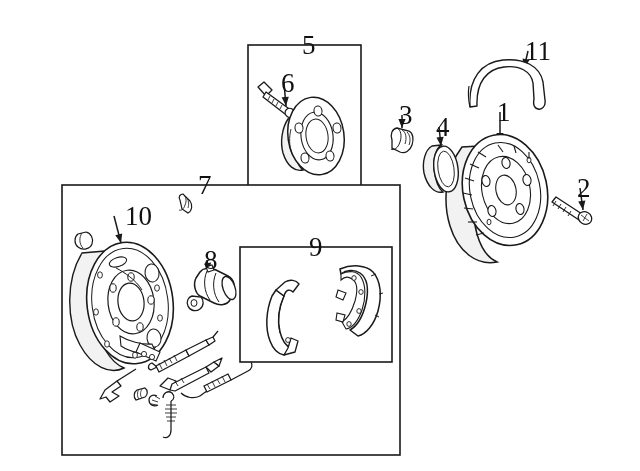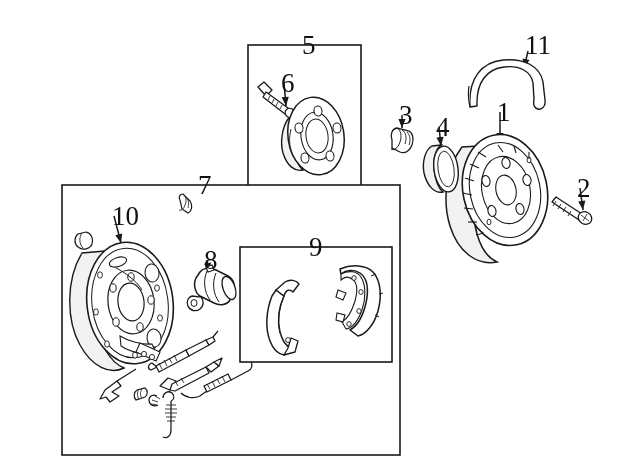--- a/index.html
+++ b/index.html
@@ -343,17 +343,17 @@
   <div id="callout-labels">
       <div class="calloutText" style="left: 497px; top: 99px;">1</div>
       <div class="calloutText" style="left: 577px; top: 175px;">2</div>
       <div class="calloutText" style="left: 399px; top: 102px;">3</div>
       <div class="calloutText" style="left: 436px; top: 114px;">4</div>
       <div class="calloutText" style="left: 302px; top: 32px;">5</div>
       <div class="calloutText" style="left: 281px; top: 70px;">6</div>
       <div class="calloutText" style="left: 198px; top: 172px;">7</div>
       <div class="calloutText" style="left: 204px; top: 247px;">8</div>
       <div class="calloutText" style="left: 309px; top: 234px;">9</div>
-      <div class="calloutText" style="left: 112px; top: 203px;">10</div>
-      <div class="calloutText" style="left: 525px; top: 32px;">11</div>
+      <div class="calloutText" style="left: 125px; top: 203px;">10</div>
+      <div class="calloutText" style="left: 525px; top: 38px;">11</div>
     </div>
 
 </div>
 
 </body></html>

